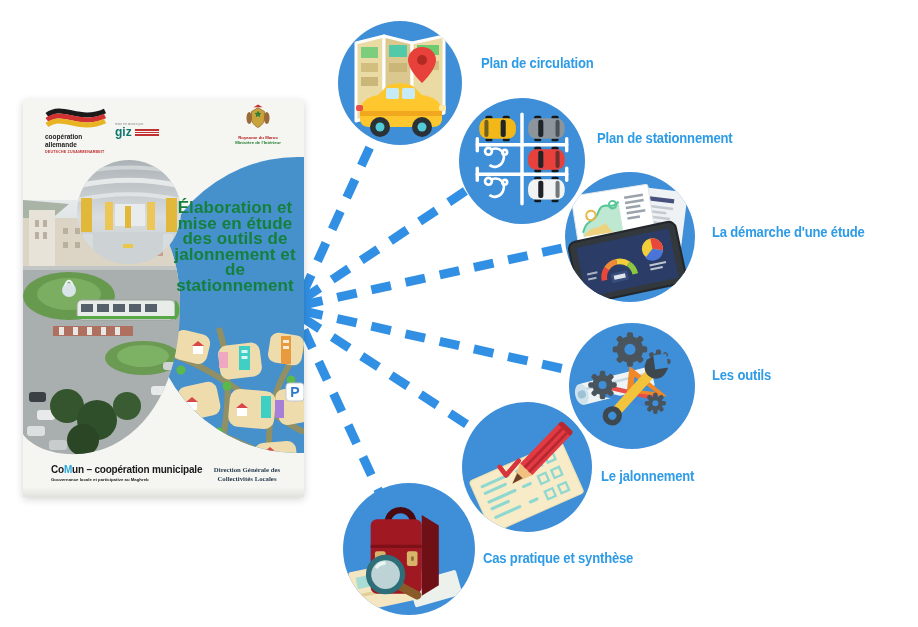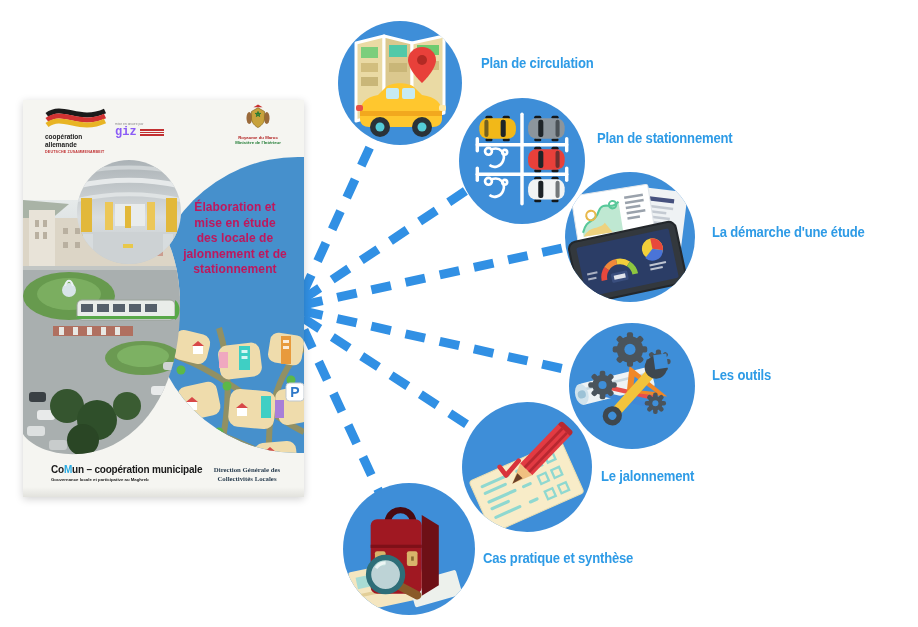--- a/index.html
+++ b/index.html
@@ -18,27 +18,27 @@
          box-shadow:0 2px 8px rgba(0,0,0,.18);}
   .cover::after{content:""; position:absolute; left:0; bottom:0; width:100%; height:10px;
          background:linear-gradient(#f5f5f100,#e2e2dd); pointer-events:none;}
   .cover-art{position:absolute; left:0; top:0; width:281px; height:397px;}
   .logo-german{position:absolute; left:22px; top:6px; width:88px;}
   .lg-name{font-size:6.5px; line-height:7px; font-weight:bold; color:#1A1A1A; margin-top:1px;}
   .lg-tag{font-size:3.6px; font-weight:bold; color:#C03032; letter-spacing:.2px; margin-top:2px; white-space:nowrap;}
   .logo-giz{position:absolute; left:92px; top:22px; width:60px;}
   .giz-pre{font-size:3.4px; color:#8A8A8A; margin-bottom:1px;}
   .giz-row{display:flex; align-items:center; gap:3px;}
-  .giz-word{font-size:12px; line-height:11px; font-weight:bold; color:#8b5cf6;font-family:Liberation Mono, monospace;}
+  .giz-word{font-size:12px; line-height:11px; font-weight:bold; color:#0f766e;}
   .giz-bars div{width:24px; height:1.6px; background:#C23032; margin:1px 0;}
   .logo-morocco{position:absolute; left:203px; top:4px; width:64px; text-align:center;}
   .ma-l1{font-size:4.3px; font-weight:bold; color:#B22222; margin-top:1px;}
   .ma-l2{font-size:4.3px; font-weight:bold; color:#1E7A32;}
   .cover-title{position:absolute; left:143px; top:100px; width:138px; text-align:center;
-         color:#be185d; font-weight:bold; font-size:12px; line-height:15.5px; letter-spacing:.1px;}
+         color:#15803d; font-weight:bold; font-size:17px; line-height:15.5px; letter-spacing:.1px;}
   .comun{position:absolute; left:28px; top:364px; font-size:10px; font-weight:bold;
          color:#1A1A1A; letter-spacing:-.2px; white-space:nowrap;}
   .comun .m{color:var(--comun-accent);}
   .comun-sub{position:absolute; left:28px; top:377px; font-size:4.3px; font-weight:bold; color:#222;}
   .dgcl{position:absolute; left:186px; top:366px; width:76px; text-align:center;
          font-family:"Liberation Serif", serif; font-size:6.8px; line-height:8.5px;
          font-weight:bold; color:#2A3E50;}
 
   
   .topic-circle{position:absolute; z-index:3; cursor:pointer;}
@@ -266,21 +266,21 @@
         <path d="M13,4 L20,8 V16 C20,22 13,25.5 13,25.5 C13,25.5 6,22 6,16 V8 Z" fill="#C8A23C" stroke="#8A6A20" stroke-width="0.8"></path>
         <path d="M13,8 L14.8,13.5 L10,10.1 H16 L11.2,13.5 Z" fill="none" stroke="#1E7A32" stroke-width="1"></path>
       </svg>
       <div class="ma-l1">Royaume du Maroc</div>
       <div class="ma-l2">Ministère de l'Intérieur</div>
     </div>
 
     <div class="cover-title">
       <div>Élaboration et</div>
       <div>mise en étude</div>
-      <div>des locale de</div>
+      <div>des outils de</div>
       <div>jalonnement et de</div>
       <div>stationnement</div>
     </div>
 
     <div class="comun"><span>Co</span><span class="m">M</span><span>un – coopération municipale</span></div>
     <div class="comun-sub">Gouvernance locale et participative au Maghreb</div>
     <div class="dgcl">
       <div>Direction Générale des</div>
       <div>Collectivités Locales</div>
     </div>

